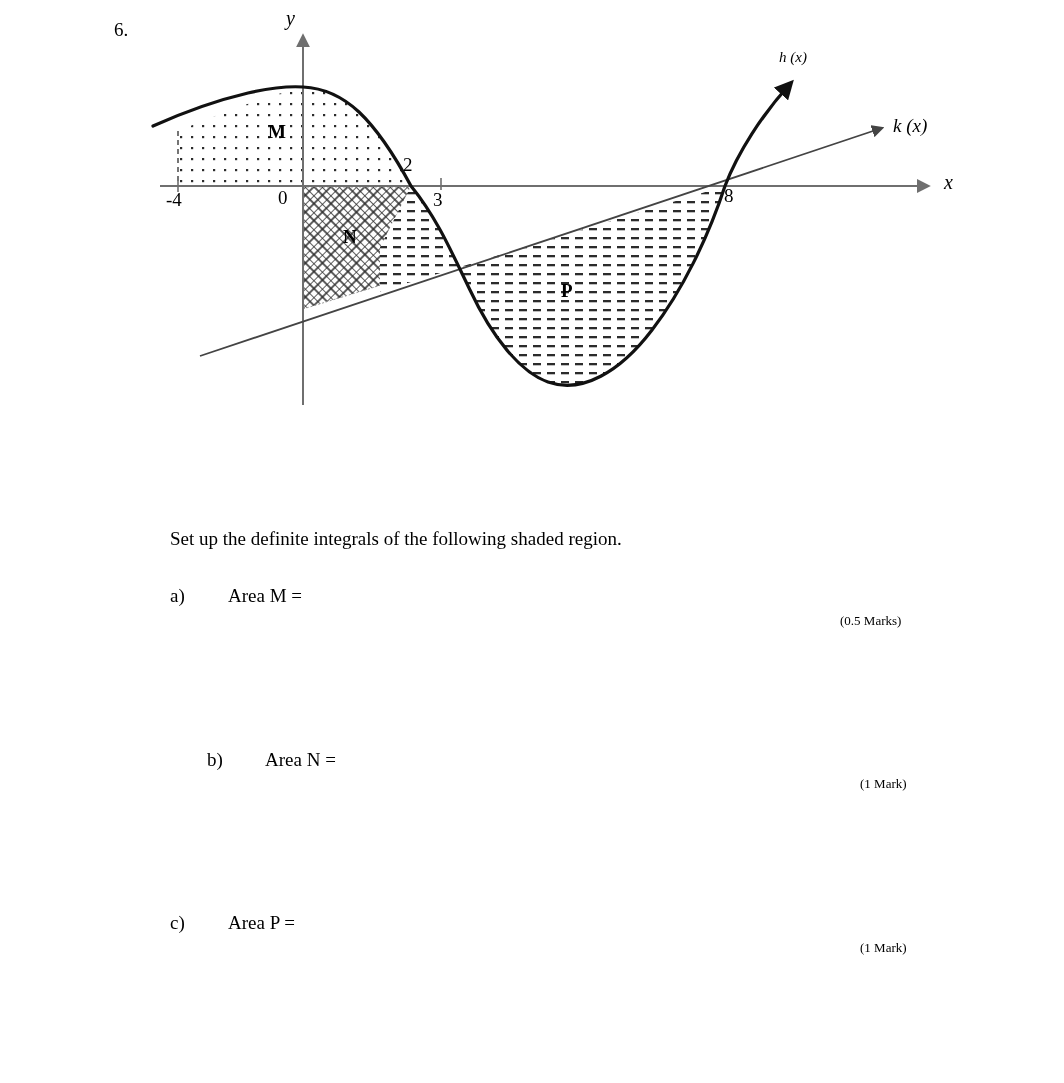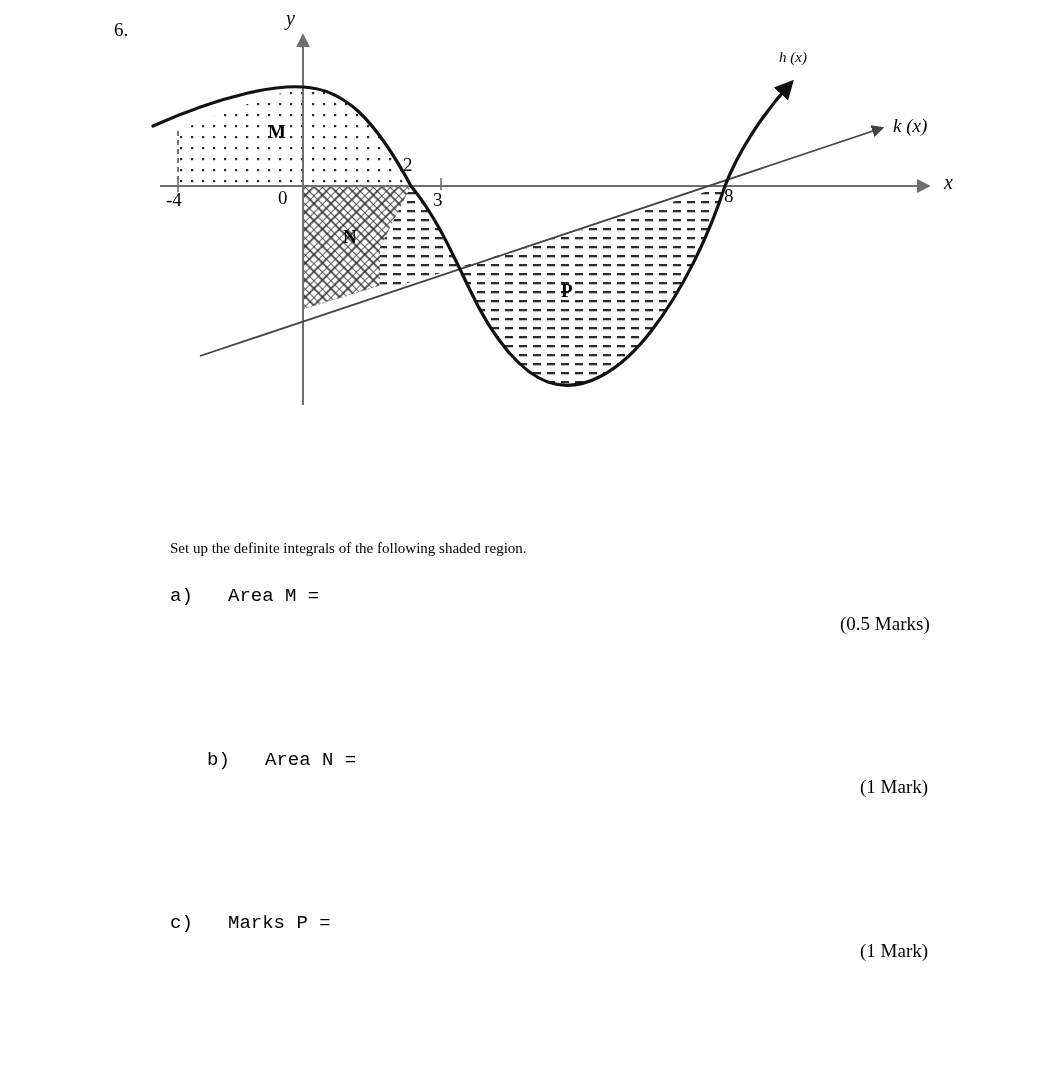--- a/index.html
+++ b/index.html
@@ -68,39 +68,38 @@
 
   
   .lbl-M   { left: 268px; top: 122px; font-size: 19px; font-weight: bold; }
   .lbl-N   { left: 343px; top: 227px; font-size: 19px; font-weight: bold; }
   .lbl-P   { left: 561px; top: 281px; font-size: 19px; font-weight: bold; }
 
   
   .prompt {
     position: absolute;
     left: 170px;
-    top: 539px;
-    font-size: 15px;
+    top: 528px;
+    font-size: 19px;
     line-height: 1.2;
     white-space: nowrap;
   }
   .part {
     position: absolute;
     font-size: 19px;
     line-height: 1.2;
     white-space: nowrap;
-    font-family: Liberation Mono, monospace;
   }
   .part .letter {
     display: inline-block;
     width: 58px;
   }
   .marks {
     position: absolute;
-    font-size: 19px;
+    font-size: 13px;
     line-height: 1.2;
     white-space: nowrap;
   }
 
   .part-a  { left: 170px; top: 585px; }
   .marks-a { left: 840px; top: 613px; }
   .part-b  { left: 170px; top: 749px; margin-left: 37px; }
   .marks-b { left: 860px; top: 776px; }
   .part-c  { left: 170px; top: 912px; }
   .marks-c { left: 860px; top: 940px; }
@@ -213,17 +212,17 @@
     <span class="letter">a)</span><span>Area M =</span>
   </div>
   <div class="marks marks-a">(0.5 Marks)</div>
 
   <div class="part part-b">
     <span class="letter">b)</span><span>Area N =</span>
   </div>
   <div class="marks marks-b">(1 Mark)</div>
 
   <div class="part part-c">
-    <span class="letter">c)</span><span>Marks P =</span>
+    <span class="letter">c)</span><span>Area P =</span>
   </div>
   <div class="marks marks-c">(1 Mark)</div>
 
 </div>
 
 </body></html>

